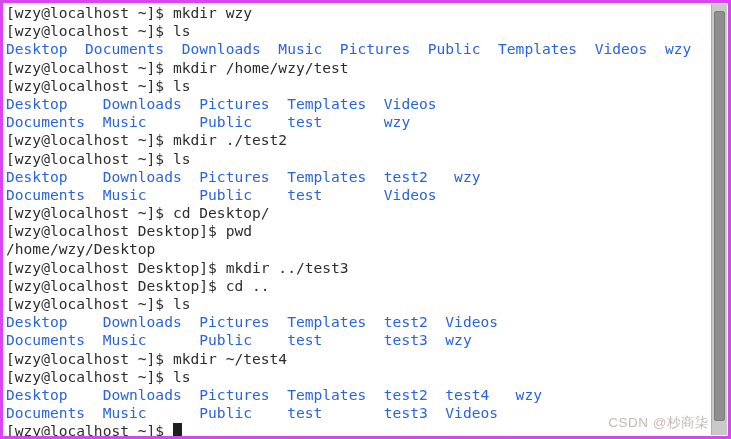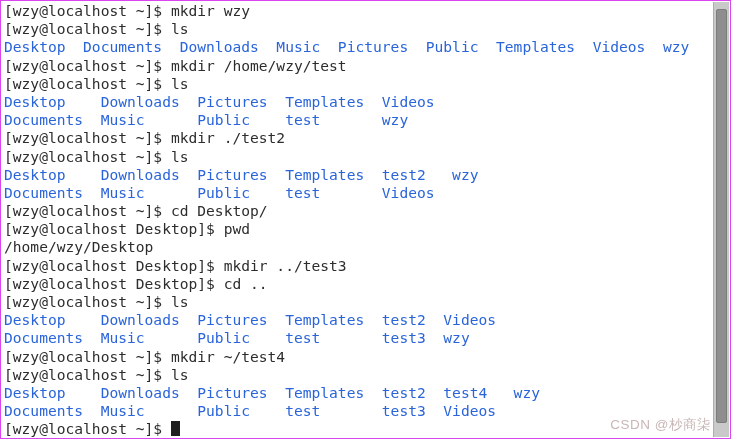--- a/index.html
+++ b/index.html
@@ -11,21 +11,21 @@
     position: relative;
     width: 731px;
     height: 439px;
     overflow: hidden;
   }
   .terminal {
     position: absolute;
     inset: 0;
     box-sizing: border-box;
     background: #ffffff;
-    border: 1px solid #d946ef;
+    border: 3px solid #d946ef;
   }
   .content {
     position: absolute;
     left: 3px;
     top: 1px;
     right: 18px;
     bottom: 0;
     overflow: hidden;
     font-family: "DejaVu Sans Mono", "Liberation Mono", monospace;
     font-size: 14.6px;

